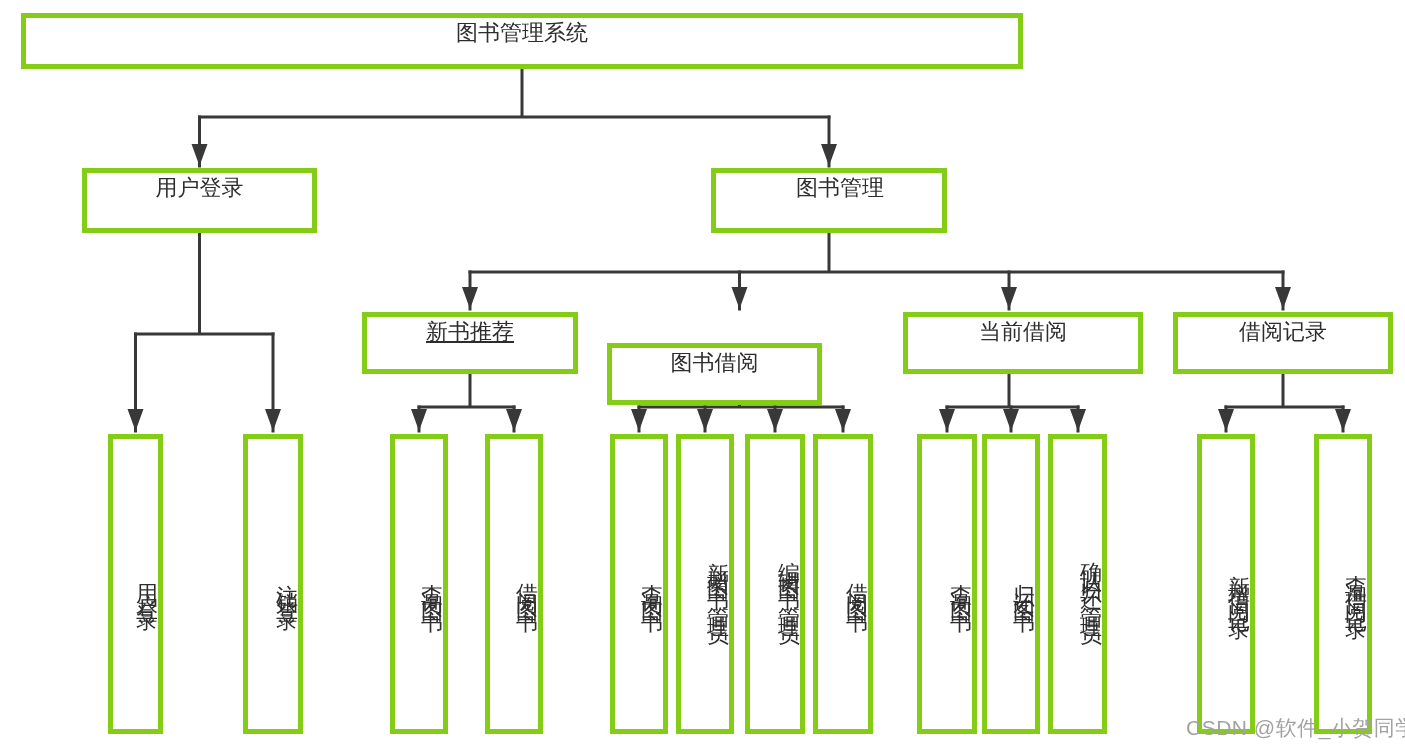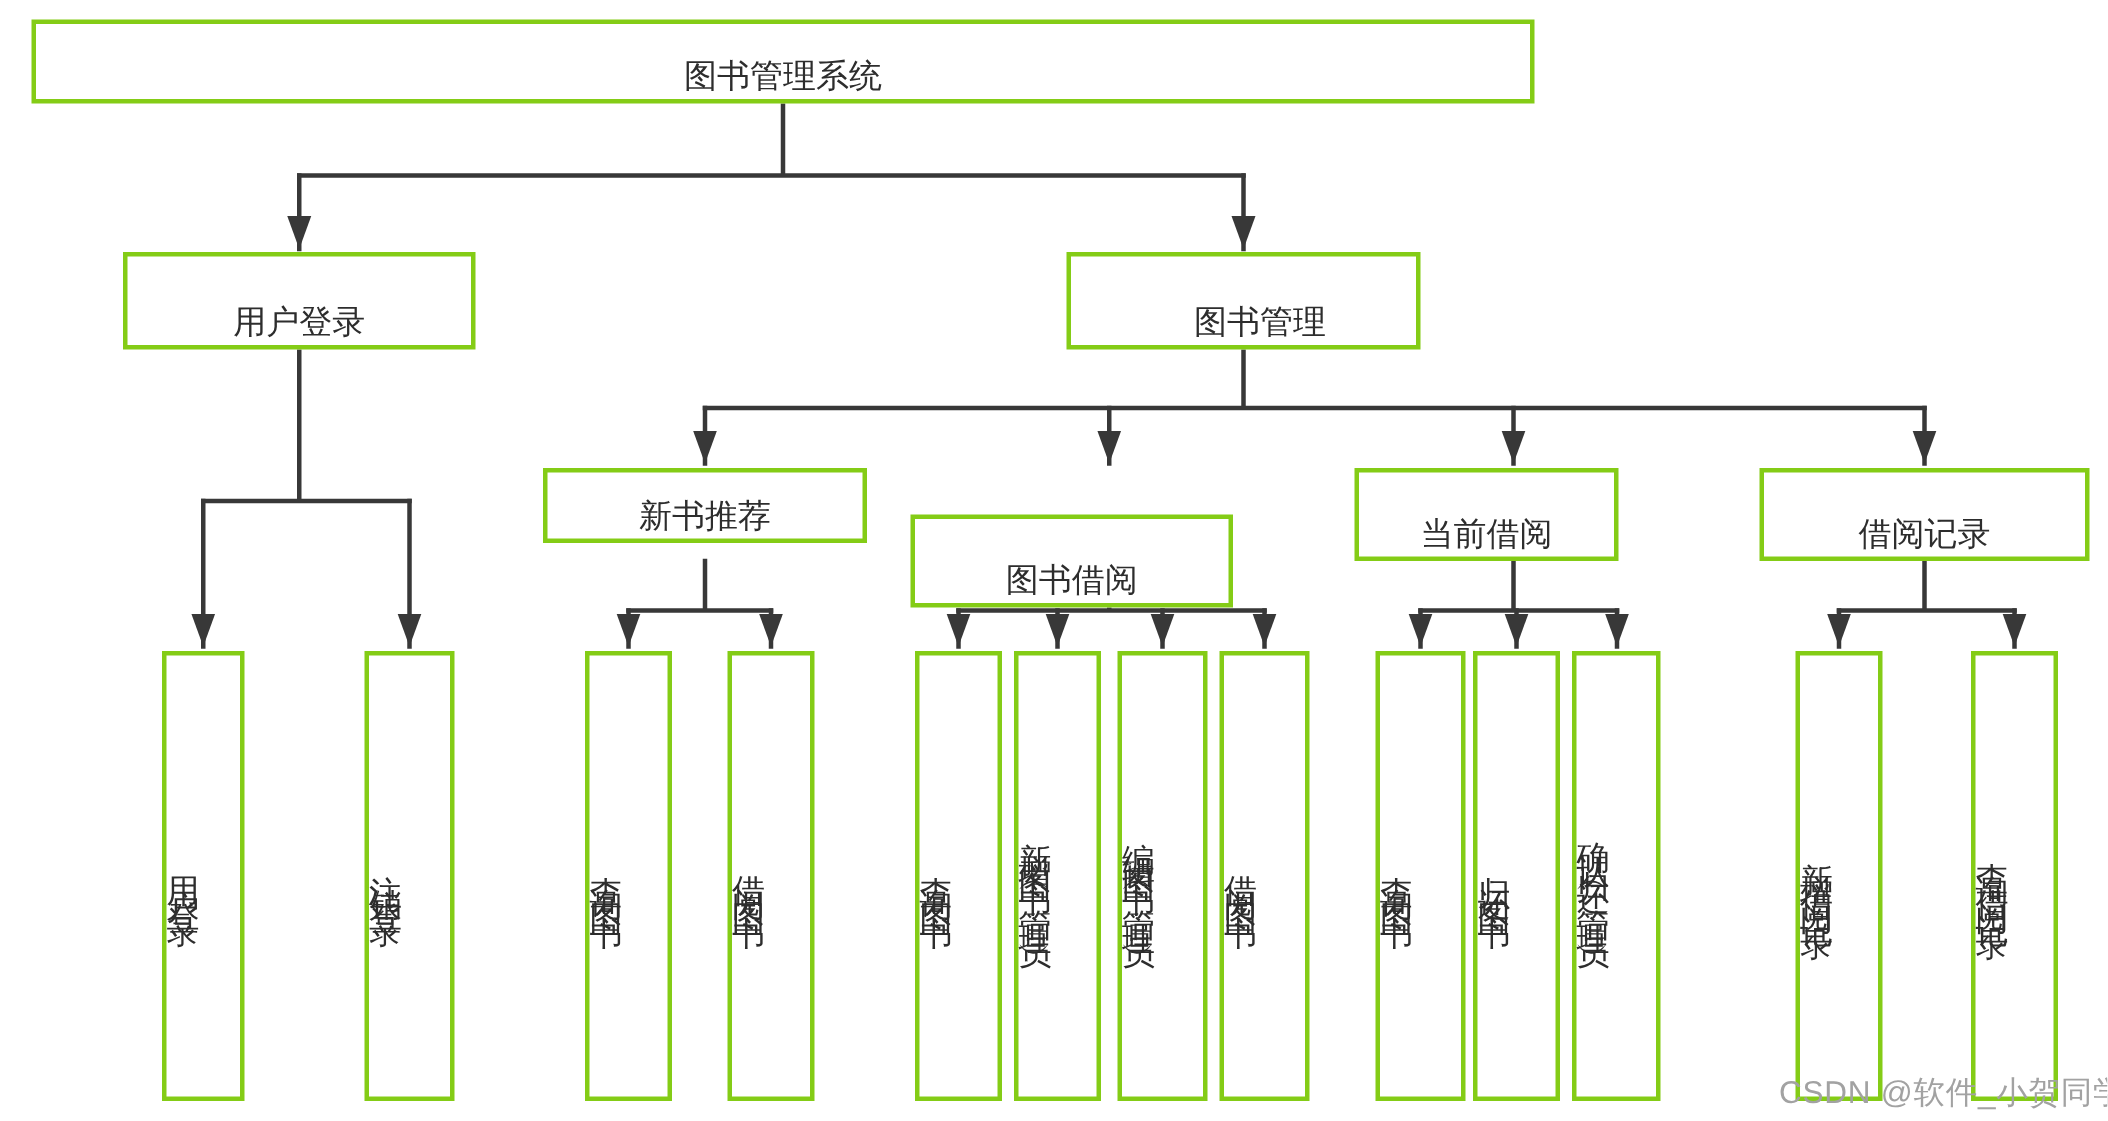--- a/index.html
+++ b/index.html
@@ -13,25 +13,25 @@
   }
   .connector-layer {
     position: absolute;
     left: 0; top: 0;
     width: 1405px; height: 747px;
   }
   .node {
     position: absolute;
     box-sizing: border-box;
     background: #ffffff;
-    border: 3px solid #84cc16;
+    border: 5px solid #84cc16;
     color: #2d2d2d;
     font-size: 22px;
     display: flex;
-    align-items: flex-end;
+    align-items: flex-start;
     justify-content: center;
     text-align: center;
     white-space: nowrap;
   }
   .node-v {
     writing-mode: vertical-rl;
     text-orientation: mixed;
     letter-spacing: 9px;
     line-height: 1;
     white-space: normal;
@@ -110,27 +110,27 @@
     <span>图书管理系统</span>
   </div>
 
   <div class="node" style="left:82px; top:168px; width:235px; height:65px;">
     <span>用户登录</span>
   </div>
   <div class="node" style="left:711px; top:168px; width:236px; height:65px;padding-left:22px;">
     <span>图书管理</span>
   </div>
 
-  <div class="node" style="left:362px; top:312px; width:216px; height:50px;">
+  <div class="node" style="left:362px; top:312px; width:216px; height:62px;text-decoration:underline;">
     <span>新书推荐</span>
   </div>
   <div class="node" style="left:607px; top:312px; width:215px; height:62px;margin-top:31px;">
     <span>图书借阅</span>
   </div>
-  <div class="node" style="left:903px; top:312px; width:176px; height:62px;">
+  <div class="node" style="left:903px; top:312px; width:240px; height:62px;">
     <span>当前借阅</span>
   </div>
   <div class="node" style="left:1173px; top:312px; width:220px; height:62px;">
     <span>借阅记录</span>
   </div>
 
   <div class="node node-v" style="left:108px; top:434px; width:55px; height:300px;">
     <span>用户登录</span>
   </div>
   <div class="node node-v" style="left:243px; top:434px; width:60px; height:300px;">

